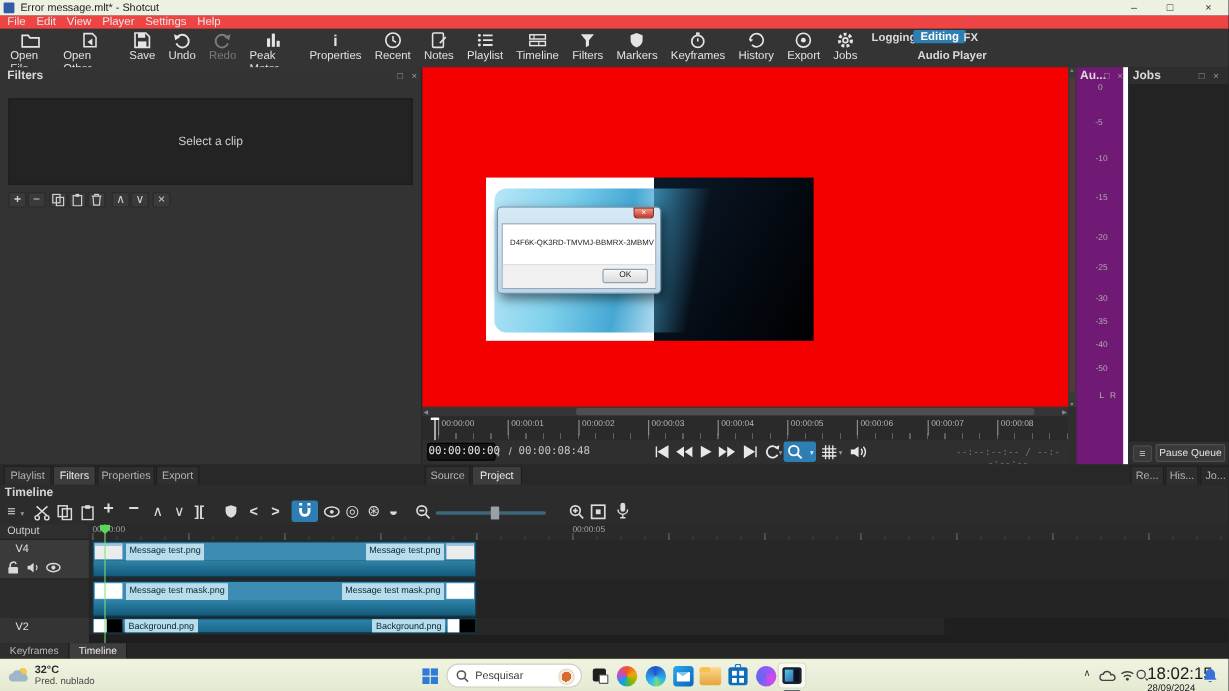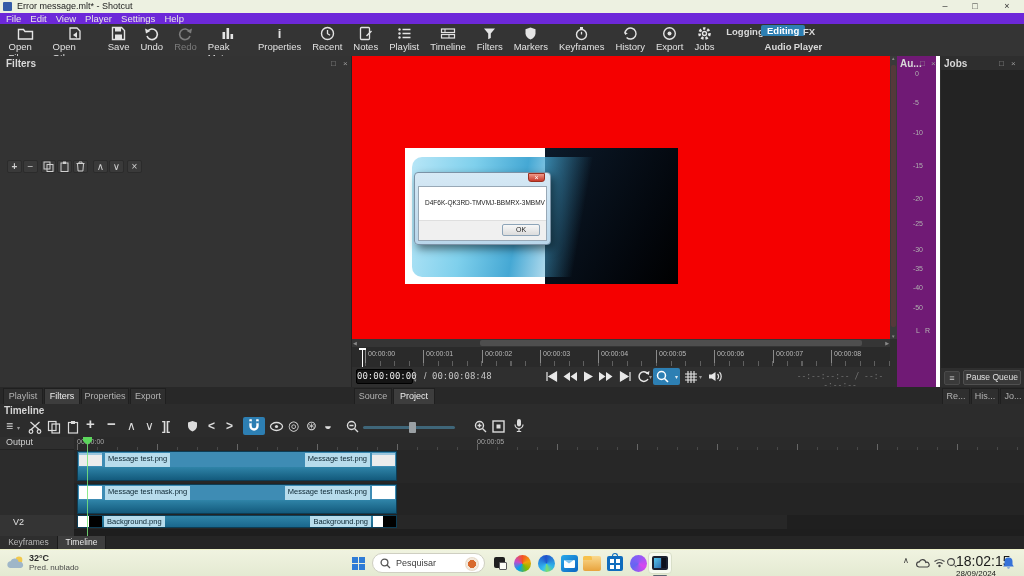--- a/index.html
+++ b/index.html
@@ -6,21 +6,21 @@
   .screen{position:relative;width:1024px;height:576px;overflow:hidden;
     font-family:"Liberation Sans",sans-serif;background:#2e2e2e;color:#e4e4e4;}
   .screen *{box-sizing:border-box;}
   .a{position:absolute;}
   .txt{white-space:nowrap;}
   svg{display:block;}
   
   .titlebar{left:0;top:0;width:1024px;height:13px;background:#edf1e1;color:#1c1c1c;font-size:9px;}
   .wbtn{top:0;height:13px;width:26px;text-align:center;line-height:12px;font-size:9px;color:#333;}
   
-  .menubar{left:0;top:13px;width:1024px;height:11px;background:#6d28d9;font-size:9.5px;color:#e6e6e6;display:flex;gap:9px;align-items:center;padding-left:6px;}
+  .menubar{left:0;top:13px;width:1024px;height:11px;background:#ef4444;font-size:9.5px;color:#e6e6e6;display:flex;gap:9px;align-items:center;padding-left:6px;}
   .menubar span{cursor:default;}
   .toolbar{left:0;top:24px;width:720px;height:32px;display:flex;align-items:flex-start;padding-left:3px;}
   .tb{display:flex;flex-direction:column;align-items:center;padding:1px 5.5px;font-size:9.5px;color:#e2e2e2;}
   .tb .ic{height:16px;display:flex;align-items:center;}
   .tb.dis{color:#7c7c7c;}
   .laybtn{font-size:9.5px;color:#d9d9d9;text-align:center;font-weight:bold;}
   .laybtn.act{background:#2d7fb3;color:#fff;border-radius:2px;padding:0 6px;}
   
   .pnl-title{font-size:10px;font-weight:bold;color:#d9d9d9;}
   .pnl-btn{font-size:8px;color:#9a9a9a;line-height:9px;}
@@ -230,20 +230,23 @@
   <div class="a laybtn act" style="left:761px;top:25px;">Editing</div>
   <div class="a laybtn" style="left:799px;top:26px;width:20px;">FX</div>
   <div class="a laybtn" style="left:728px;top:41px;width:34px;margin-top:33px;">Color</div>
   <div class="a laybtn" style="left:761px;top:41px;width:34px;">Audio</div>
   <div class="a laybtn" style="left:793px;top:41px;width:30px;">Player</div>
 
   <div class="a" style="left:0;top:56px;width:352px;height:331px;background:#333;border-right:1px solid #242424;">
     <div class="a pnl-title" style="left:6px;top:2px;">Filters</div>
     <div class="a pnl-btn" style="left:331px;top:3px;">□</div>
     <div class="a pnl-btn" style="left:343px;top:3px;">×</div>
+    <div class="a" style="left:7px;top:26px;width:337px;height:72px;background:#232323;border:1px solid #1c1c1c;display:flex;align-items:center;justify-content:center;">
+      <span style="font-size:10px;color:#cfcfcf;">Select a clip</span>
+    </div>
     <div class="a fbtn" style="left:7px;top:104px;font-weight:bold;">+</div>
     <div class="a fbtn" style="left:23px;top:104px;">−</div>
     <div class="a fbtn" style="left:41px;top:104px;">
         <svg width="11" height="11" style="margin:0 auto;">
           <rect x="1" y="1" width="6" height="7" fill="none" stroke="#d0d0d0"></rect>
           <rect x="4" y="3.5" width="6" height="7" fill="none" stroke="#d0d0d0"></rect>
         </svg>
       </div>
     <div class="a fbtn" style="left:57px;top:104px;">
         <svg width="11" height="11" style="margin:0 auto;">
@@ -496,20 +499,41 @@
       <span class="a" style="left:3px;top:1px;font-size:7px;color:#a8a8a8;">00:00:00</span>
       <span class="a" style="left:403px;top:1px;font-size:7px;color:#a8a8a8;">00:00:05</span>
     </div>
 
     <div class="a" style="left:74px;top:46px;width:950px;height:33px;background:#272727;"></div>
     <div class="a" style="left:74px;top:79px;width:950px;height:32px;background:#242424;"></div>
     <div class="a" style="left:74px;top:111px;width:950px;height:14px;background:#272727;"></div>
     <div class="a" style="left:787px;top:111px;width:237px;height:14px;background:#1f1f1f;"></div>
     <div class="a" style="left:74px;top:125px;width:950px;height:7px;background:#1e1e1e;"></div>
 
+    <div class="a" style="left:0;top:46px;width:74px;height:33px;background:#3a3a3a;border-bottom:1px solid #222;">
+      <span class="a trk-name" style="left:13px;top:2px;">V4</span>
+      <span class="a" style="left:5px;top:17px;">
+          <svg width="12" height="12">
+            <rect x="2" y="5.5" width="8" height="5.5" rx="1" fill="#d8d8d8"></rect>
+            <path d="M3.5 5.5V4a2.6 2.6 0 0 1 5-1" fill="none" stroke="#d8d8d8" stroke-width="1.3"></path>
+          </svg>
+        </span>
+      <span class="a" style="left:22px;top:17px;">
+          <svg width="12" height="12">
+            <path d="M1 4.5v3h2l3 2.5v-8L3 4.5z" fill="#d8d8d8"></path>
+            <path d="M8 4a2.8 2.8 0 0 1 0 4" fill="none" stroke="#d8d8d8"></path>
+          </svg>
+        </span>
+      <span class="a" style="left:38px;top:17px;">
+          <svg width="13" height="12">
+            <ellipse cx="6.5" cy="6" rx="5.5" ry="3.4" fill="none" stroke="#d8d8d8" stroke-width="1.2"></ellipse>
+            <circle cx="6.5" cy="6" r="1.7" fill="#d8d8d8"></circle>
+          </svg>
+        </span>
+    </div>
     <div class="a" style="left:0;top:111px;width:74px;height:21px;background:#343434;">
       <span class="a trk-name" style="left:13px;top:2px;">V2</span>
     </div>
 
     <div class="a" style="left:77px;top:47px;width:320px;height:30px;border:1px solid #0d3d55;">
       <div class="clipbar">
         <div class="thumb" style="width:23px;background:#ececec;border-top:2px solid #9cc6de;"></div>
         <span class="chip" style="margin-left:2px;">Message test.png</span>
         <span style="flex:1;"></span>
         <span class="chip">Message test.png</span>

